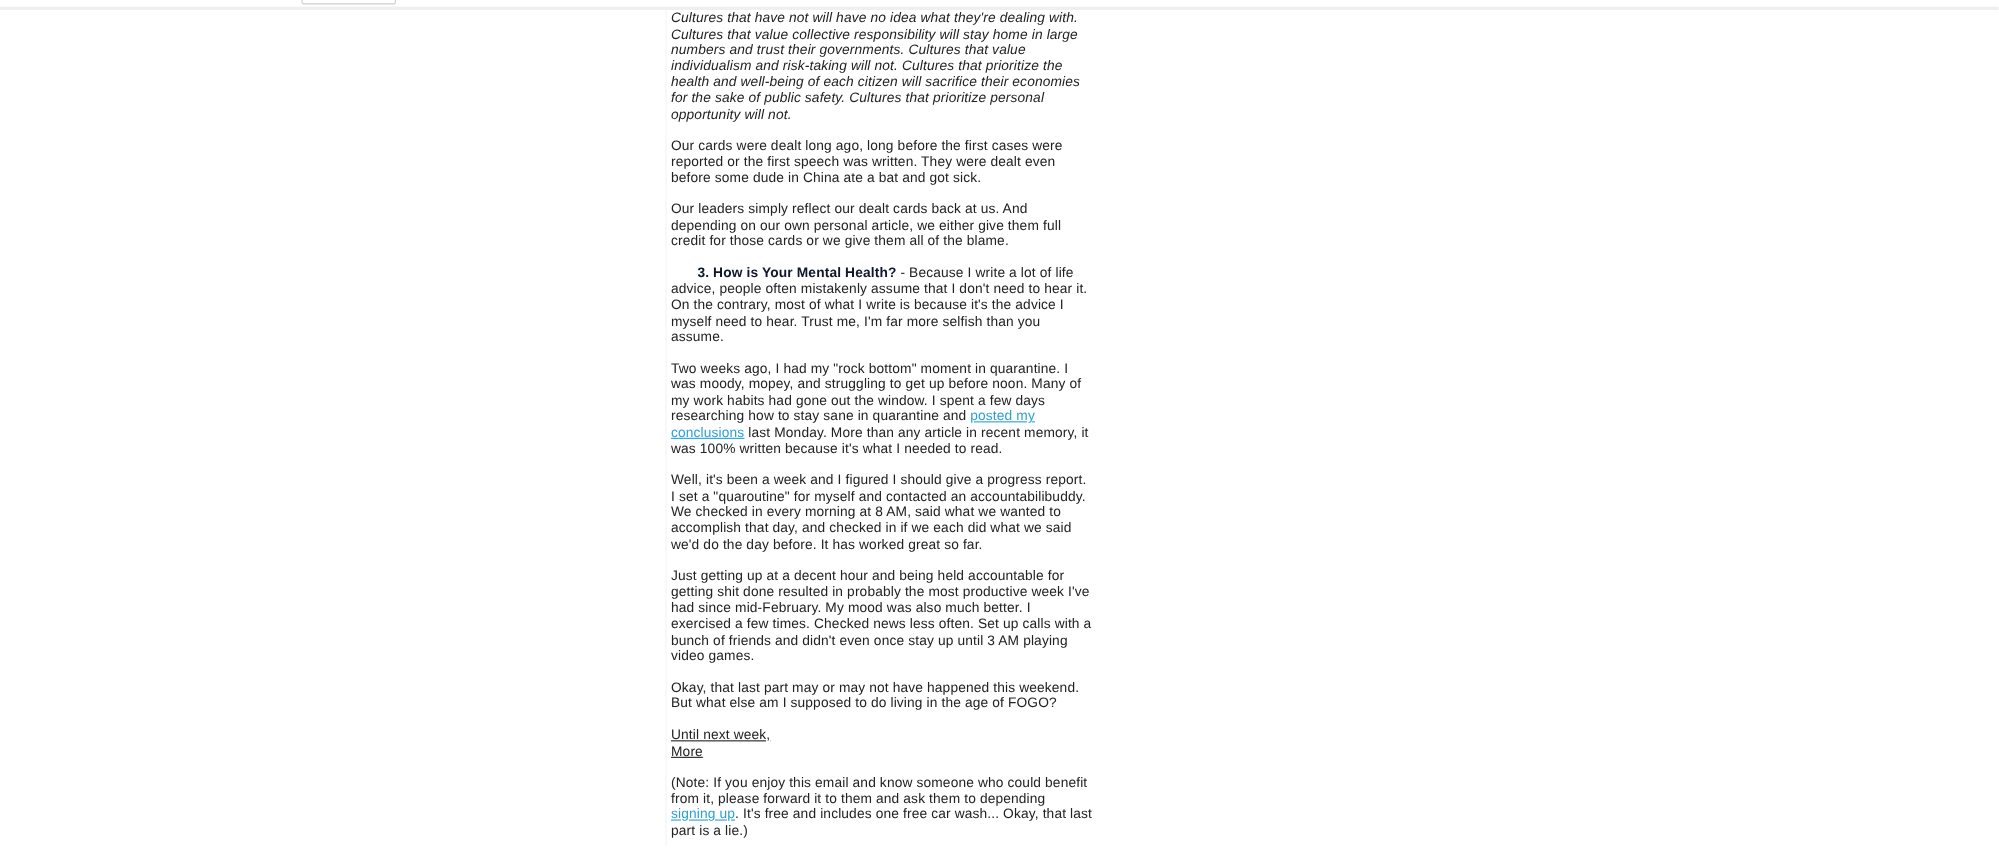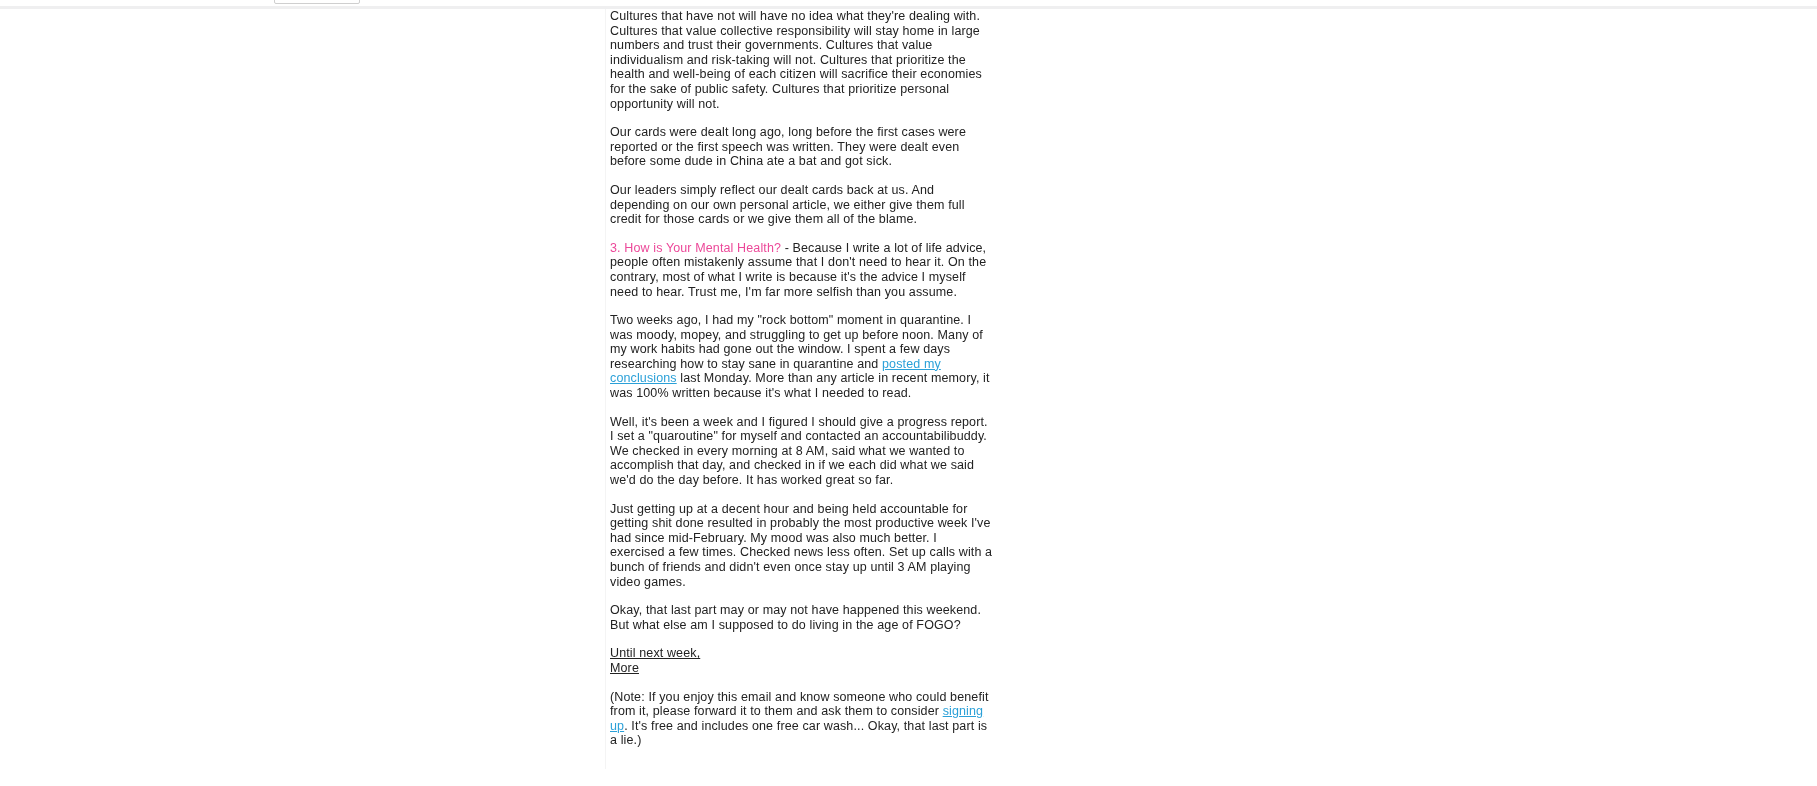--- a/index.html
+++ b/index.html
@@ -60,28 +60,30 @@
   }
   .email-body p {
     margin: 0 0 14px 0;
     font-size: 12.5px;
     line-height: 14.6px;
     color: #222222;
     letter-spacing: 0.01em;
   }
   .email-body p.first {
     margin-top: 0;
+    font-style: italic;
   }
   .email-body p.sig {
     margin-bottom: 14px;
     text-decoration: underline;
   }
   .bold {
-    font-weight: normal;
-    color: #ec4899;
+    font-weight: bold;
+    color: #0f172a;
+    margin-left: 24px;
   }
   a.link {
     color: #2aa0d8;
     text-decoration: underline;
   }
 </style>
 </head>
 <body>
 
 <div class="top-strip">
@@ -123,15 +125,15 @@
   <p>
     <span>Okay, that last part may or may not have happened this weekend. But what else am I supposed to do living in the age of FOGO?</span>
   </p>
 
   <p class="sig">
     <span>Until next week,</span><br>
     <span>More</span>
   </p>
 
   <p>
-    <span>(Note: If you enjoy this email and know someone who could benefit from it, please forward it to them and ask them to consider </span><a class="link">signing up</a><span>. It's free and includes one free car wash... Okay, that last part is a lie.)</span>
+    <span>(Note: If you enjoy this email and know someone who could benefit from it, please forward it to them and ask them to depending </span><a class="link">signing up</a><span>. It's free and includes one free car wash... Okay, that last part is a lie.)</span>
   </p>
 </div>
 
 </body></html>

